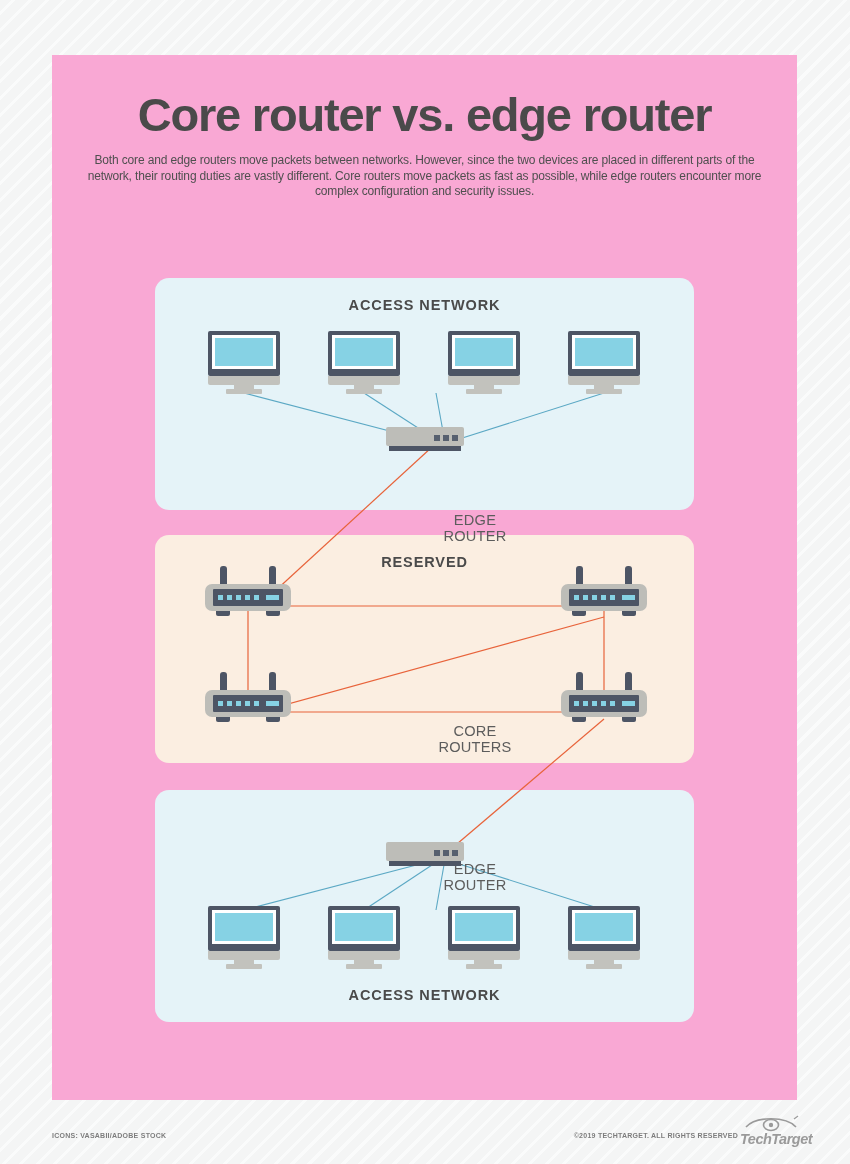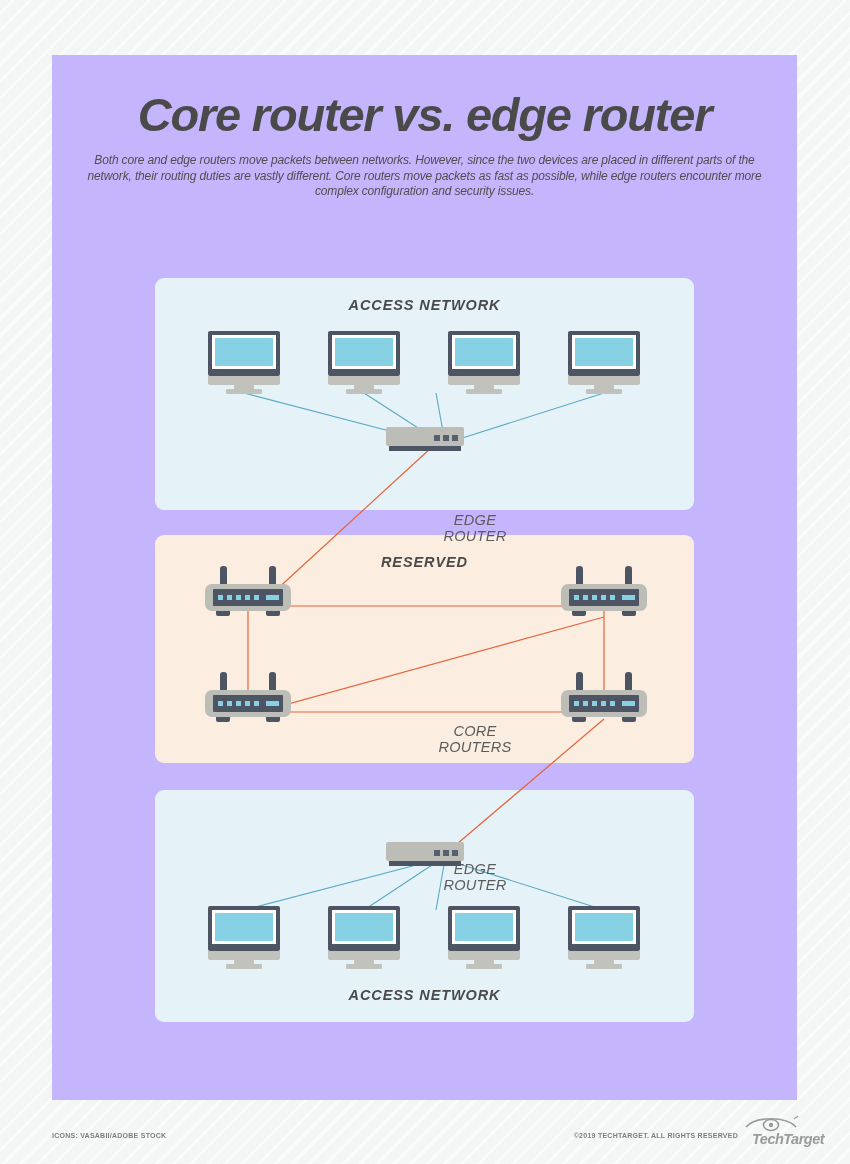--- a/index.html
+++ b/index.html
@@ -23,22 +23,21 @@
     position: relative;
   }
 
   
   #card {
     position: absolute;
     left: 52px;
     top: 55px;
     width: 745px;
     height: 1045px;
-    background: #c4b5fd;
-    font-style: italic;
+    background: #f9a8d4;
   }
 
   
   #header {
     padding-top: 35px;
     text-align: center;
   }
 
   #title {
     font-size: 47px;
@@ -62,21 +61,21 @@
     position: absolute;
     left: 0;
     top: 0;
     width: 745px;
     height: 1045px;
     pointer-events: none;
   }
 
   .panel {
     position: absolute;
-    border-radius: 9px;
+    border-radius: 14px;
   }
 
   .panel-access { background: #e5f3f8; }
   .panel-backbone { background: #fbeee1; }
 
   #panel-top    { left: 103px; top: 223px; width: 539px; height: 232px; }
   #panel-mid    { left: 103px; top: 480px; width: 539px; height: 228px; }
   #panel-bottom { left: 103px; top: 735px; width: 539px; height: 232px; }
 
   .panel-title {
@@ -273,21 +272,20 @@
     width: 62px; height: 34px;
   }
   #tt-wordmark {
     position: absolute;
     left: 0; bottom: 1px;
     font-size: 14.5px;
     font-weight: bold;
     color: #9a9a9a;
     letter-spacing: -0.5px;
     font-style: italic;
-    margin-left: 12px;
   }
 </style>
 </head>
 <body>
 
 <div id="card">
 
   <div id="header">
     <div id="title">Core router vs. edge router</div>
     <div id="subtitle">Both core and edge routers move packets between networks. However, since the two devices are placed in different parts of the network, their routing duties are vastly different. Core routers move packets as fast as possible, while edge routers encounter more complex configuration and security issues.</div>

